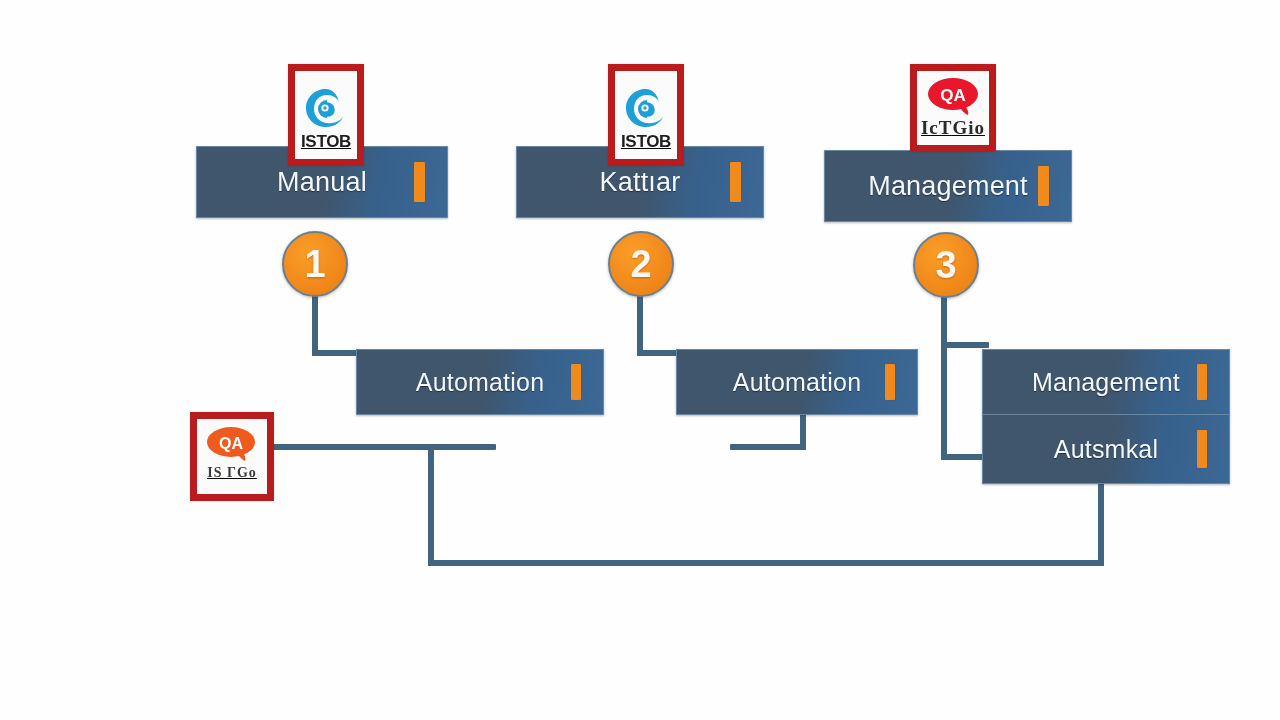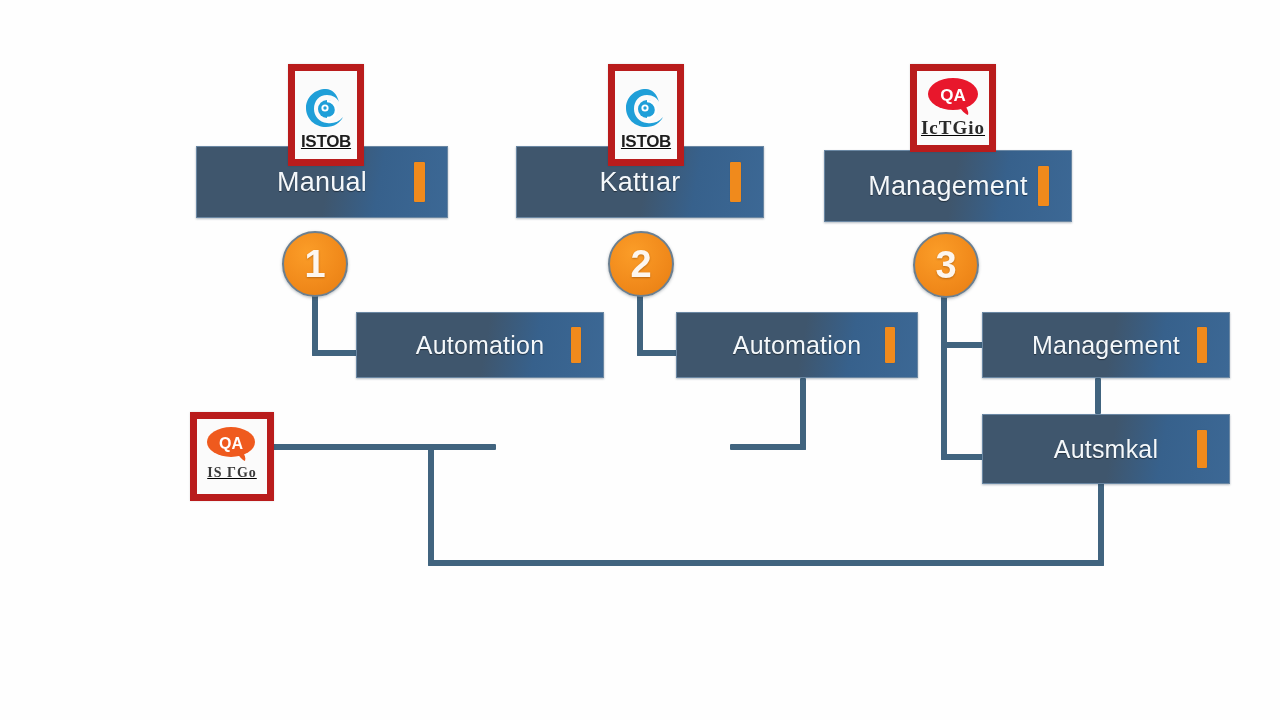--- a/index.html
+++ b/index.html
@@ -37,21 +37,21 @@
     border-radius:1px;
     box-shadow:0 0 1px rgba(0,0,0,.3);
   }
 
   
   .row-top{height:70px;}
   .row-top .label{font-size:27px;}
   .row-top .tab{width:11px;height:40px;right:22px;top:15px;}
 
   
-  .row-mid{height:64px;}
+  .row-mid{height:64px;margin-top:37px;}
   .row-mid .label{font-size:25px;}
   .row-mid .tab{width:10px;height:36px;right:22px;top:14px;}
 
   .row-bot{height:68px;}
   .row-bot .label{font-size:25px;}
   .row-bot .tab{width:10px;height:38px;right:22px;top:15px;}
 
   
   .step{
     position:absolute;z-index:4;

